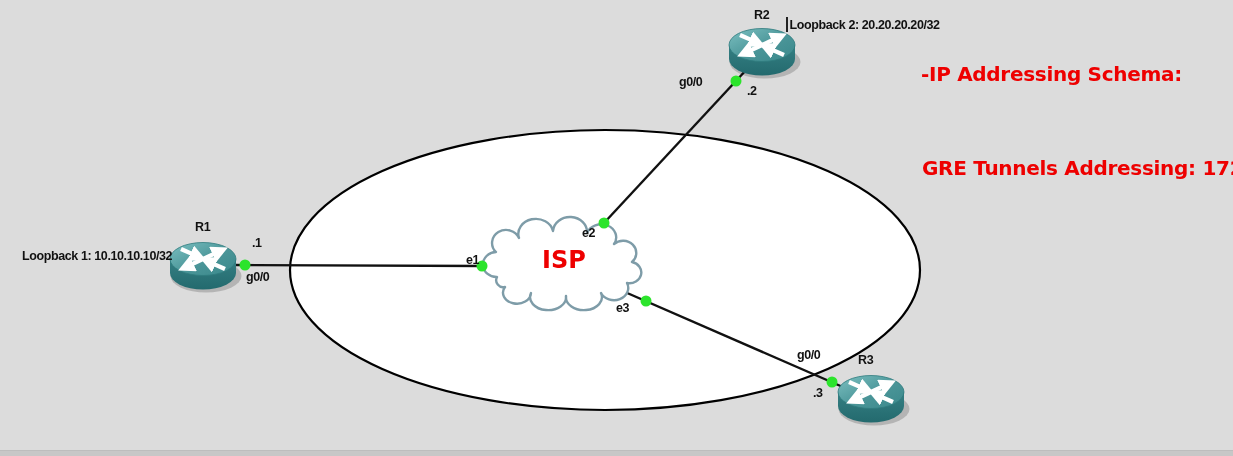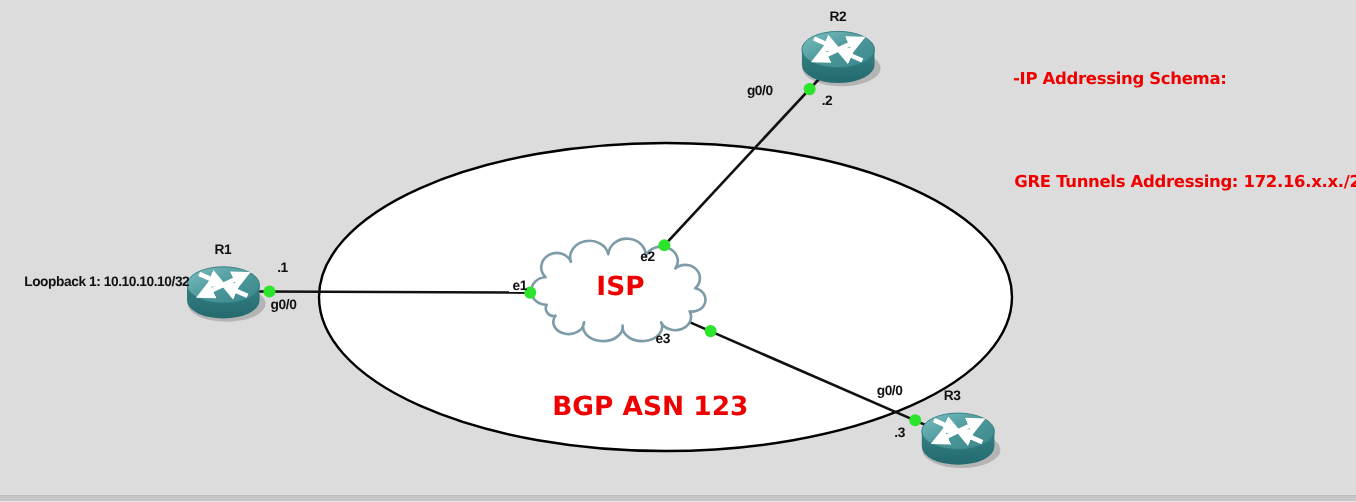--- a/index.html
+++ b/index.html
@@ -21,21 +21,21 @@
   }
   .red{
     position:absolute;
     color:#ee0000;
     font-family:"DejaVu Sans",sans-serif;
     font-weight:bold;
     white-space:nowrap;
     line-height:1.1;
   }
   .title{font-size:17.5px;letter-spacing:-0.2px;}
-  .note{font-size:15px;letter-spacing:-0.3px;}
+  .note{font-size:20px;letter-spacing:-0.3px;}
   .big{font-size:24px;letter-spacing:0px;}
   .cursor-bar{
     display:inline-block;
     width:1.5px;height:15px;
     background:#222;
     margin-right:2px;
     vertical-align:-3px;
   }
   .bottom-edge{
     position:absolute;left:0;bottom:0;width:100%;height:5px;
@@ -99,33 +99,33 @@
     <circle cx="832" cy="382" r="5.5" fill="#2ce42c"></circle>
 
     <use href="#router-icon" transform="translate(203,259)"></use>
     <use href="#router-icon" transform="translate(762,45)"></use>
     <use href="#router-icon" transform="translate(871,392)"></use>
   </svg>
 
   <div class="red note" style="left:921px;top:63px;">-IP Addressing Schema:</div>
   <div class="red note" style="left:922px;top:157px;">GRE Tunnels Addressing: 172.16.x.x./24</div>
   <div class="red big" style="left:541px;top:247px;width:46px;text-align:center;">ISP</div>
-  <div class="red big" style="left:502px;top:356px;">BGP ASN 123</div>
 
   <div class="lbl" style="left:195px;top:221px;">R1</div>
   <div class="lbl" style="left:22px;top:250px;">Loopback 1: 10.10.10.10/32</div>
   <div class="lbl" style="left:252px;top:237px;">.1</div>
   <div class="lbl" style="left:246px;top:271px;">g0/0</div>
 
   <div class="lbl" style="left:754px;top:9px;">R2</div>
+  <div class="lbl" style="left:786px;top:17px;"><span class="cursor-bar"></span><span>Loopback 2: 20.20.20.20/32</span></div>
   <div class="lbl" style="left:747px;top:85px;">.2</div>
   <div class="lbl" style="left:679px;top:76px;">g0/0</div>
 
   <div class="lbl" style="left:858px;top:354px;">R3</div>
   <div class="lbl" style="left:813px;top:387px;">.3</div>
   <div class="lbl" style="left:797px;top:349px;">g0/0</div>
 
   <div class="lbl" style="left:466px;top:254px;">e1</div>
   <div class="lbl" style="left:582px;top:215px;margin-top:12px;">e2</div>
-  <div class="lbl" style="left:596px;top:302px;">e3</div>
+  <div class="lbl" style="left:616px;top:302px;">e3</div>
 
   <div class="bottom-edge"></div>
 </div>
 
 </body></html>

